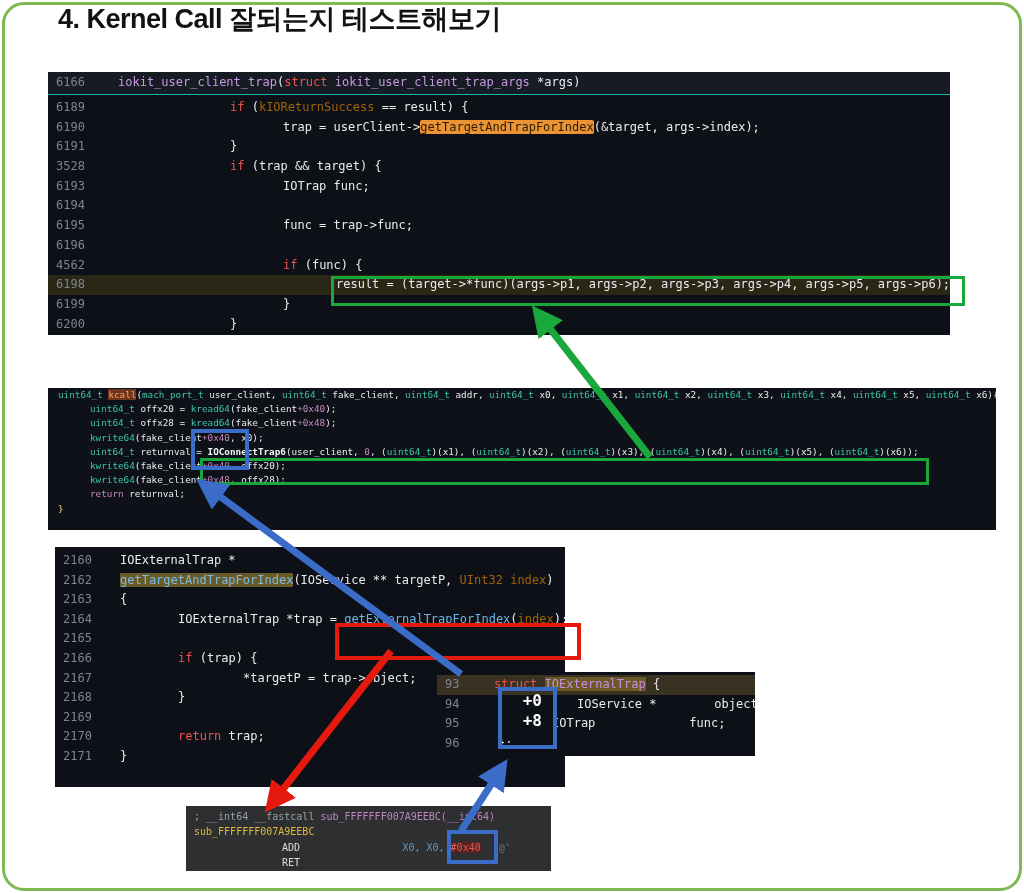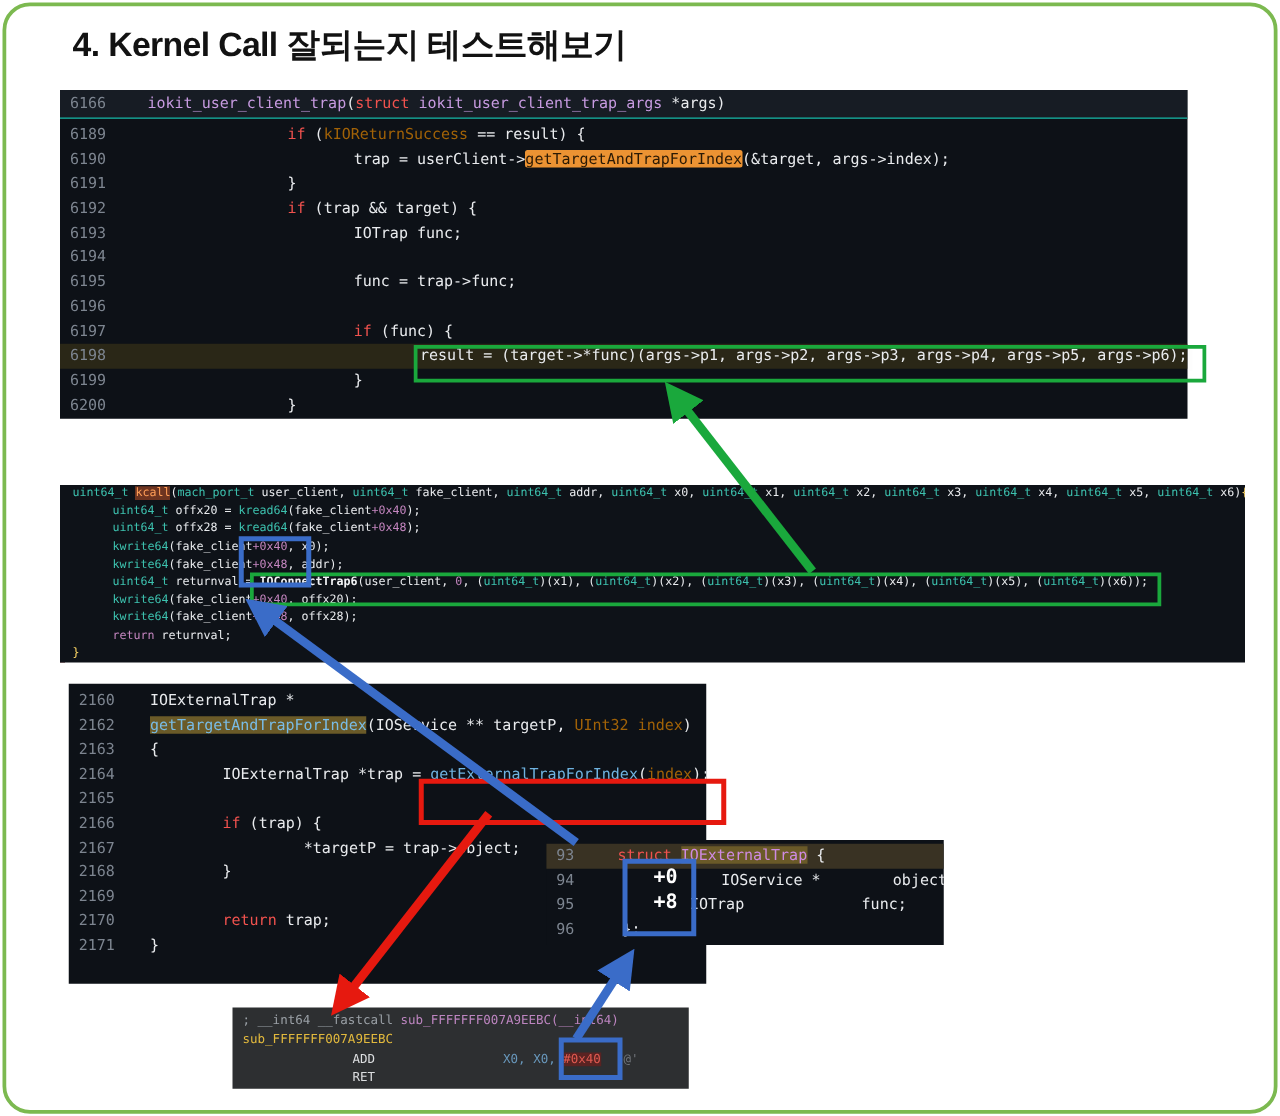--- a/index.html
+++ b/index.html
@@ -1,20 +1,20 @@
 <!DOCTYPE html>
 <html><head>
 <meta charset="utf-8">
 <style>
   html,body{margin:0;padding:0;background:#fff;}
   #page{position:relative;width:1024px;height:893px;background:#fff;overflow:hidden;
         font-family:"Liberation Sans",sans-serif;}
   #border-frame{position:absolute;left:2px;top:2px;right:2px;bottom:2px;
         border:3px solid #7cb950;border-radius:22px;pointer-events:none;}
-  #title{position:absolute;left:58px;top:18px;font-size:27px;font-weight:bold;color:#121212;
+  #title{position:absolute;left:58px;top:1px;font-size:27px;font-weight:bold;color:#121212;
         letter-spacing:-0.5px;}
   .panel{position:absolute;overflow:hidden;font-family:"DejaVu Sans Mono",monospace;}
   .row{position:relative;white-space:pre;}
   .ln{position:absolute;left:8px;color:#7d8590;}
   .code{position:absolute;}
   
   #p1{left:48px;top:72px;width:902px;height:263px;background:#0d1117;font-size:12px;}
   #p1 .row{height:19.7px;line-height:19.7px;}
   #p1 .hdr{background:#171c24;border-bottom:1px solid #14b8a6;margin-bottom:3px;height:22px;line-height:21px;}
   #p1 .hl{background:#2a2717;}
@@ -60,38 +60,37 @@
 
 <div id="page">
   <div id="border-frame"></div>
   <div id="title">4. Kernel Call 잘되는지 테스트해보기</div>
 
   <div id="p1" class="panel">
       <div class="row hdr"><span class="ln">6166</span><span class="code" style="left: 70px;"><span class="c-purple">iokit_user_client_trap</span><span class="c-w">(</span><span class="c-red">struct</span><span class="c-w"> </span><span class="c-purple">iokit_user_client_trap_args</span><span class="c-w"> *args)</span></span></div>
       <div class="row"><span class="ln">6189</span><span class="code" style="left: 182px;"><span class="c-red">if</span><span class="c-w"> (</span><span class="c-blue">kIOReturnSuccess</span><span class="c-w"> == result) {</span></span></div>
       <div class="row"><span class="ln">6190</span><span class="code" style="left: 235px;"><span class="c-w">trap = userClient-&gt;</span><span class="c-ochip">getTargetAndTrapForIndex</span><span class="c-w">(&amp;target, args-&gt;index);</span></span></div>
       <div class="row"><span class="ln">6191</span><span class="code" style="left: 182px;"><span class="c-w">}</span></span></div>
-      <div class="row"><span class="ln">6192</span><span class="code" style="left: 182px;"><span class="c-red">if</span><span class="c-w"> (trap &amp;&amp; target) {</span></span></div>
+      <div class="row"><span class="ln">3528</span><span class="code" style="left: 182px;"><span class="c-red">if</span><span class="c-w"> (trap &amp;&amp; target) {</span></span></div>
       <div class="row"><span class="ln">6193</span><span class="code" style="left: 235px;"><span class="c-w">IOTrap func;</span></span></div>
       <div class="row"><span class="ln">6194</span><span class="code" style="left: 235px;"></span></div>
       <div class="row"><span class="ln">6195</span><span class="code" style="left: 235px;"><span class="c-w">func = trap-&gt;func;</span></span></div>
       <div class="row"><span class="ln">6196</span><span class="code" style="left: 235px;"></span></div>
-      <div class="row"><span class="ln">6197</span><span class="code" style="left: 235px;"><span class="c-red">if</span><span class="c-w"> (func) {</span></span></div>
+      <div class="row"><span class="ln">4562</span><span class="code" style="left: 235px;"><span class="c-red">if</span><span class="c-w"> (func) {</span></span></div>
       <div class="row hl"><span class="ln">6198</span><span class="code" style="left: 288px;"><span class="c-w">result = (target-&gt;*func)(args-&gt;p1, args-&gt;p2, args-&gt;p3, args-&gt;p4, args-&gt;p5, args-&gt;p6);</span></span></div>
       <div class="row"><span class="ln">6199</span><span class="code" style="left: 235px;"><span class="c-w">}</span></span></div>
       <div class="row"><span class="ln">6200</span><span class="code" style="left: 182px;"><span class="c-w">}</span></span></div>
     </div>
 
   <div id="gutter-p2"></div>
   <div id="p2" class="panel">
       <div class="row"><span class="code" style="left: 10px;"><span class="c-teal">uint64_t</span><span class="c-w"> </span><span class="c-rust">kcall</span><span class="c-w">(</span><span class="c-teal">mach_port_t</span><span class="c-w"> user_client, </span><span class="c-teal">uint64_t</span><span class="c-w"> fake_client, </span><span class="c-teal">uint64_t</span><span class="c-w"> addr, </span><span class="c-teal">uint64_t</span><span class="c-w"> x0, </span><span class="c-teal">uint64_t</span><span class="c-w"> x1, </span><span class="c-teal">uint64_t</span><span class="c-w"> x2, </span><span class="c-teal">uint64_t</span><span class="c-w"> x3, </span><span class="c-teal">uint64_t</span><span class="c-w"> x4, </span><span class="c-teal">uint64_t</span><span class="c-w"> x5, </span><span class="c-teal">uint64_t</span><span class="c-w"> x6)</span><span class="c-yellow">{</span></span></div>
       <div class="row"><span class="code" style="left: 42px;"><span class="c-teal">uint64_t</span><span class="c-w"> offx20 = </span><span class="c-teal">kread64</span><span class="c-w">(fake_client</span><span class="c-pink">+0x40</span><span class="c-w">);</span></span></div>
       <div class="row"><span class="code" style="left: 42px;"><span class="c-teal">uint64_t</span><span class="c-w"> offx28 = </span><span class="c-teal">kread64</span><span class="c-w">(fake_client</span><span class="c-pink">+0x48</span><span class="c-w">);</span></span></div>
       <div class="row"><span class="code" style="left: 42px;"><span class="c-teal">kwrite64</span><span class="c-w">(fake_client</span><span class="c-pink">+0x40</span><span class="c-w">, x0);</span></span></div>
-      <div class="row"><span class="code" style="left: 42px;"><span class="c-teal">kwrite64</span><span class="c-w">(fake_client</span><span class="c-pink">+0x48</span><span class="c-w">, addr);</span></span></div>
       <div class="row"><span class="code" style="left: 42px;"><span class="c-teal">uint64_t</span><span class="c-w"> returnval = </span><span class="c-wb">IOConnectTrap6</span><span class="c-w">(user_client, </span><span class="c-pink">0</span><span class="c-w">, (</span><span class="c-teal">uint64_t</span><span class="c-w">)(x1), (</span><span class="c-teal">uint64_t</span><span class="c-w">)(x2), (</span><span class="c-teal">uint64_t</span><span class="c-w">)(x3), (</span><span class="c-teal">uint64_t</span><span class="c-w">)(x4), (</span><span class="c-teal">uint64_t</span><span class="c-w">)(x5), (</span><span class="c-teal">uint64_t</span><span class="c-w">)(x6));</span></span></div>
       <div class="row"><span class="code" style="left: 42px;"><span class="c-teal">kwrite64</span><span class="c-w">(fake_client</span><span class="c-pink">+0x40</span><span class="c-w">, offx20);</span></span></div>
       <div class="row"><span class="code" style="left: 42px;"><span class="c-teal">kwrite64</span><span class="c-w">(fake_client</span><span class="c-pink">+0x48</span><span class="c-w">, offx28);</span></span></div>
       <div class="row"><span class="code" style="left: 42px;"><span class="c-pinkkw">return</span><span class="c-w"> returnval;</span></span></div>
       <div class="row"><span class="code" style="left: 10px;"><span class="c-yellow">}</span></span></div>
     </div>
 
   <div id="p3" class="panel">
       <div class="row"><span class="ln">2160</span><span class="code" style="left: 65px;"><span class="c-w">IOExternalTrap *</span></span></div>
       <div class="row"><span class="ln">2162</span><span class="code" style="left: 65px;"><span class="c-olivechip">getTargetAndTrapForIndex</span><span class="c-w">(IOService ** targetP, </span><span class="c-blue">UInt32</span><span class="c-w"> </span><span class="c-blue">index</span><span class="c-w">)</span></span></div>

